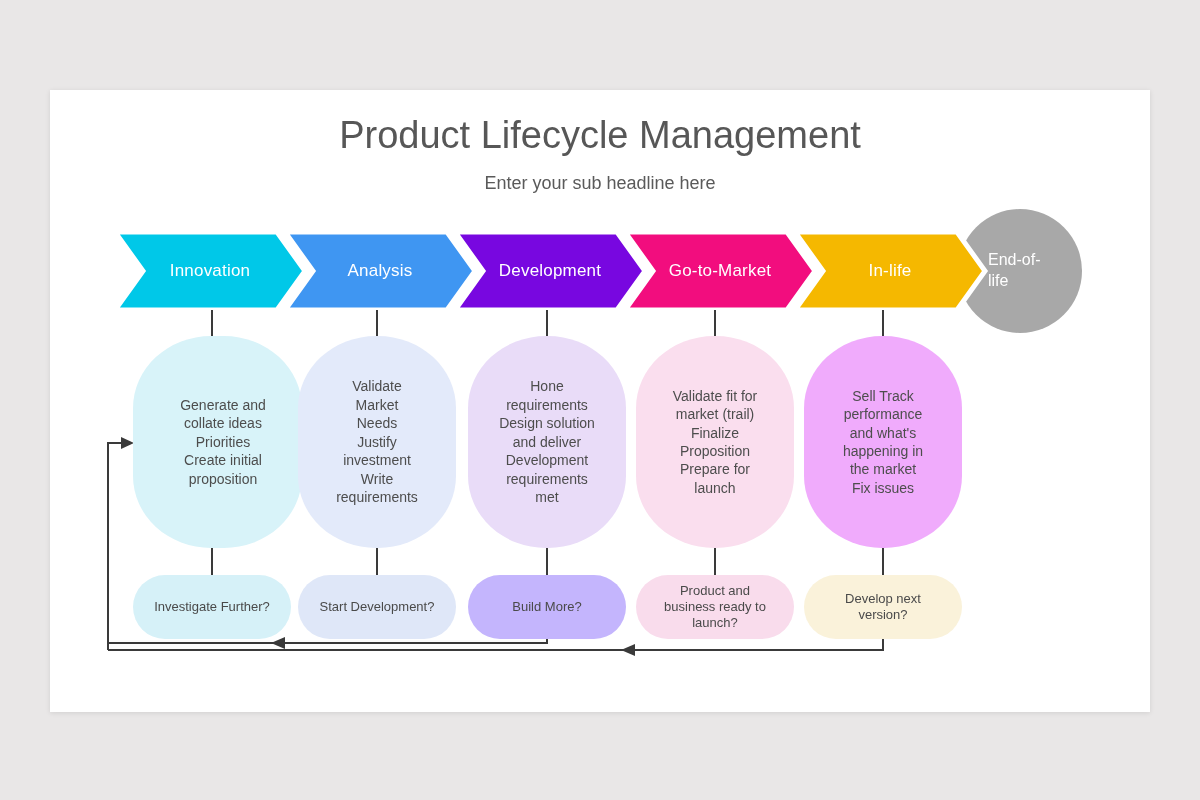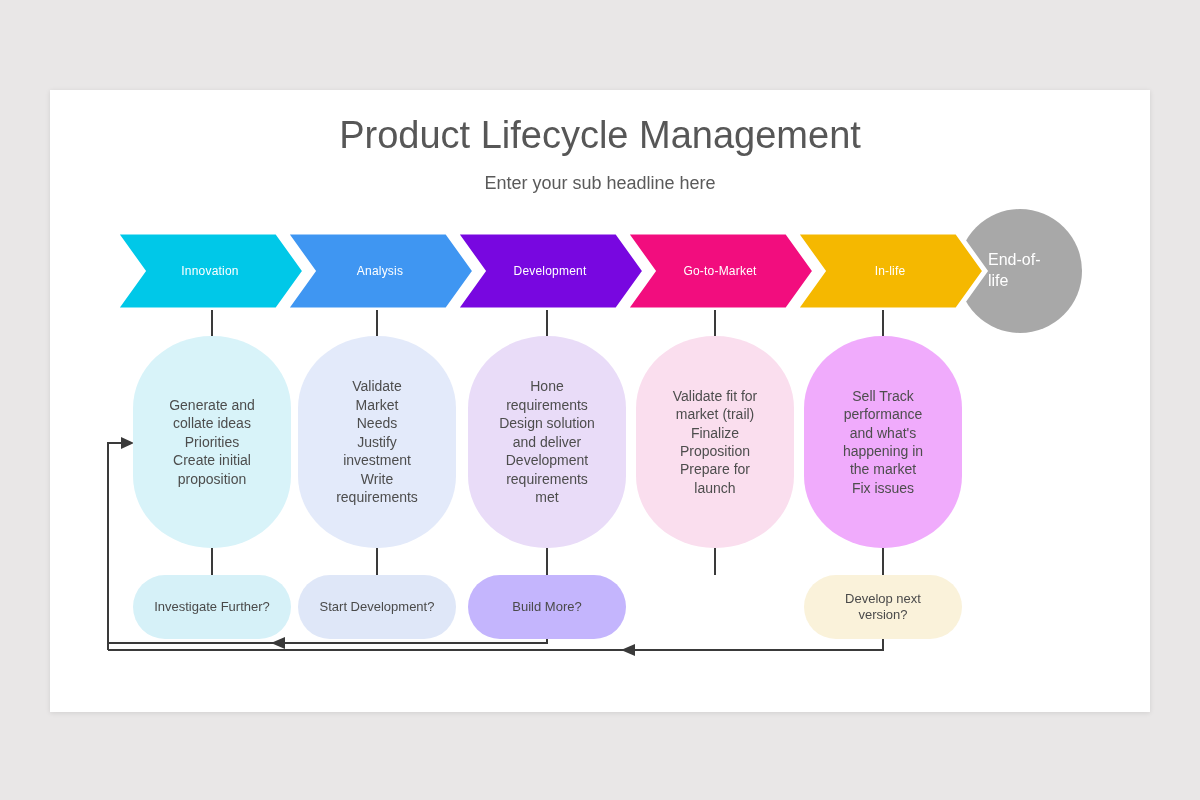--- a/index.html
+++ b/index.html
@@ -22,21 +22,21 @@
     text-align:center; font-size:38px; font-weight:400; color:#575757;
   }
   .subtitle {
     position:absolute; top:83px; left:0; width:100%;
     text-align:center; font-size:18px; color:#5a5a5a;
   }
   svg.diagram { position:absolute; left:0; top:0; width:1100px; height:622px; }
   .arrow-label {
     position:absolute; top:142px; height:78px; width:190px;
     display:flex; align-items:center; justify-content:center;
-    color:#ffffff; font-size:12px; letter-spacing:0.2px;
+    color:#ffffff; font-size:17px; letter-spacing:0.2px;
   }
   .circle-label {
     position:absolute; left:908px; top:119px; width:124px; height:124px;
     display:flex; align-items:center; justify-content:center;
     color:#ffffff; font-size:16px; text-align:left;
   }
   .circle-label span { width:64px; line-height:1.3; display:inline-block; }
   .oval {
     position:absolute; top:246px; width:158px; height:212px;
     border-radius:78px / 72px;
@@ -102,21 +102,21 @@
   <div class="arrow-label" style="left:65px">Innovation</div>
   <div class="arrow-label" style="left:235px">Analysis</div>
   <div class="arrow-label" style="left:405px">Development</div>
   <div class="arrow-label" style="left:575px">Go-to-Market</div>
   <div class="arrow-label" style="left:745px">In-life</div>
 
   <div class="circle-label">
     <span>End-of-life</span>
   </div>
 
-  <div class="oval" style="left: 83px; background: rgb(216, 243, 249);">
+  <div class="oval" style="left: 83px; background: rgb(216, 243, 249); padding-left: 11px;">
     <div class="txt">Generate and
 collate ideas
 Priorities
 Create initial
 proposition</div>
   </div>
   <div class="oval" style="left: 248px; background: rgb(227, 234, 250); align-items: center;">
     <div class="txt">Validate
 Market
 Needs
@@ -147,16 +147,19 @@
 performance
 and what's
 happening in
 the market
 Fix issues</div>
   </div>
 
   <div class="bubble" style="left: 83px; background: rgb(214, 241, 248);">Investigate Further?</div>
   <div class="bubble" style="left: 248px; background: rgb(223, 231, 248);">Start Development?</div>
   <div class="bubble" style="left: 418px; background: #c4b5fd;">Build More?</div>
+  <div class="bubble" style="left: 586px; background: rgb(249, 220, 236);">Product and
+business ready to
+launch?</div>
   <div class="bubble" style="left: 754px; background: rgb(250, 242, 218);">Develop next
 version?</div>
 
 </div>
 
 </body></html>

